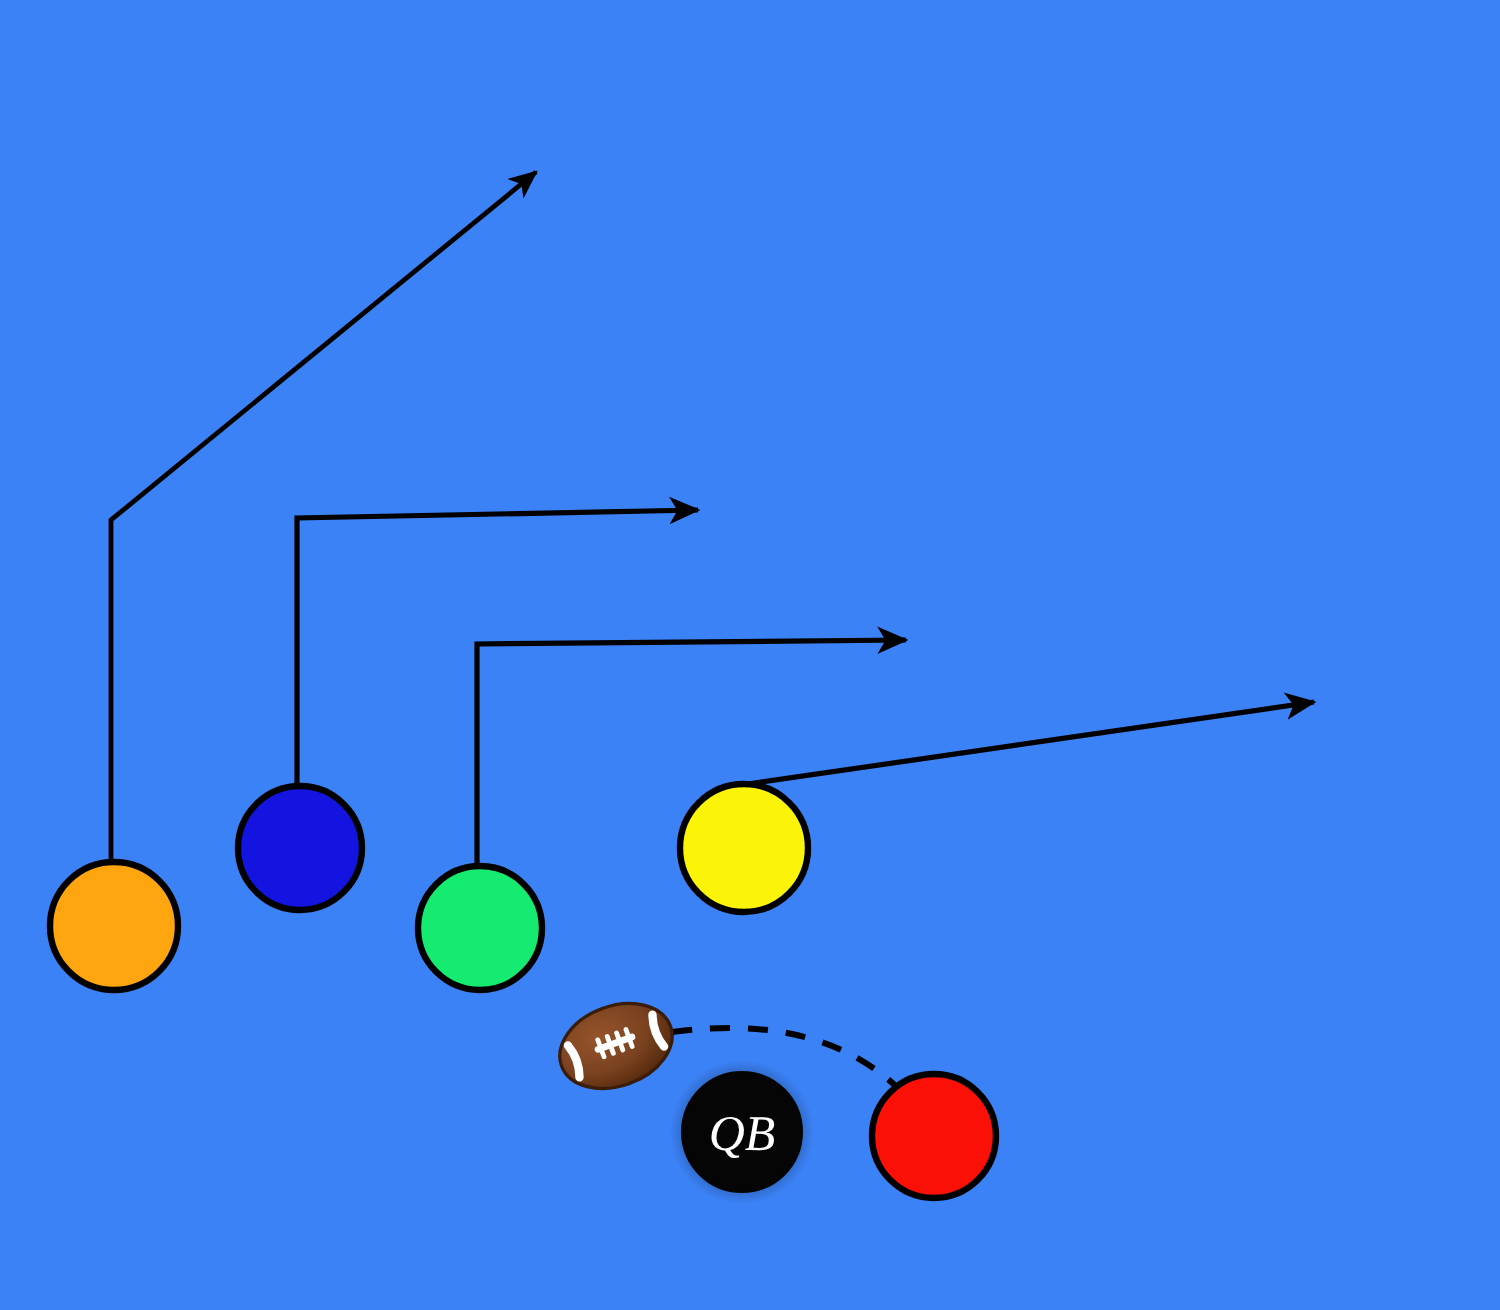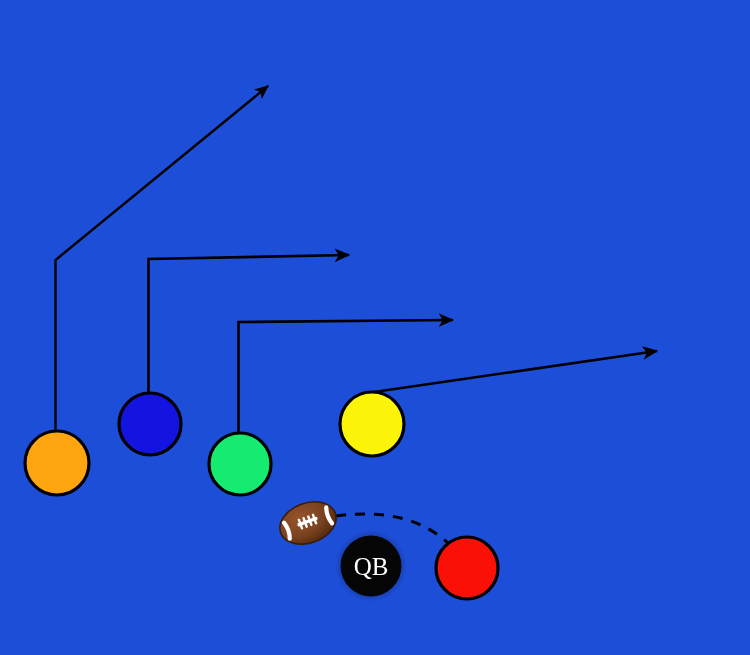--- a/index.html
+++ b/index.html
@@ -11,21 +11,22 @@
   body {
     width: 750px;
     height: 655px;
     font-family: "Liberation Sans", sans-serif;
     overflow: hidden;
   }
   #play-canvas {
     position: relative;
     width: 750px;
     height: 655px;
-    background: #1d4ed8;
+    background: #3b82f6;
+    font-style: italic;
   }
   #play-svg {
     position: absolute;
     top: 0;
     left: 0;
     width: 750px;
     height: 655px;
     display: block;
   }
   .qb-text {

